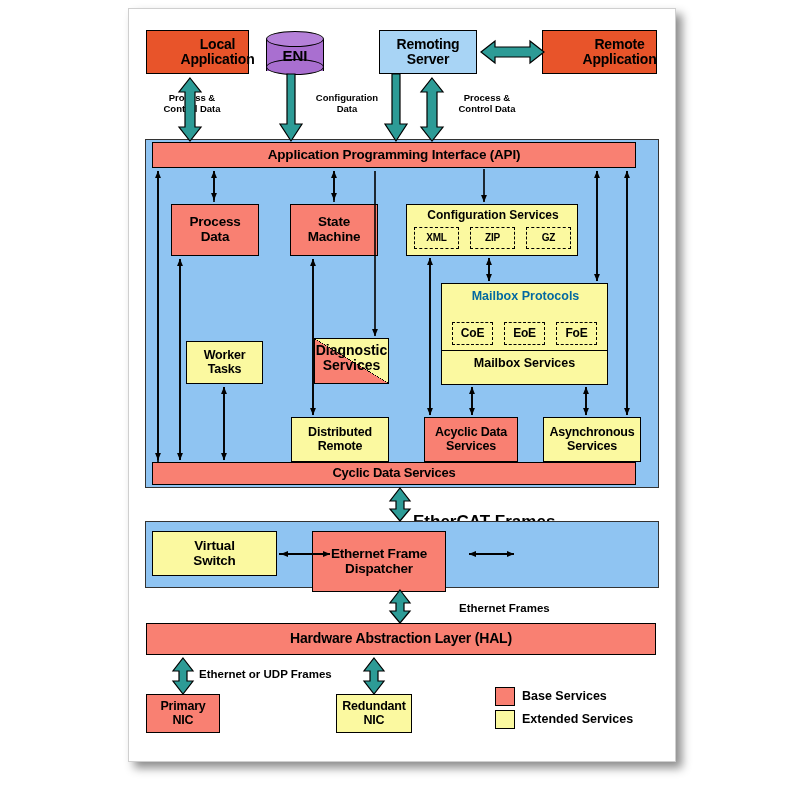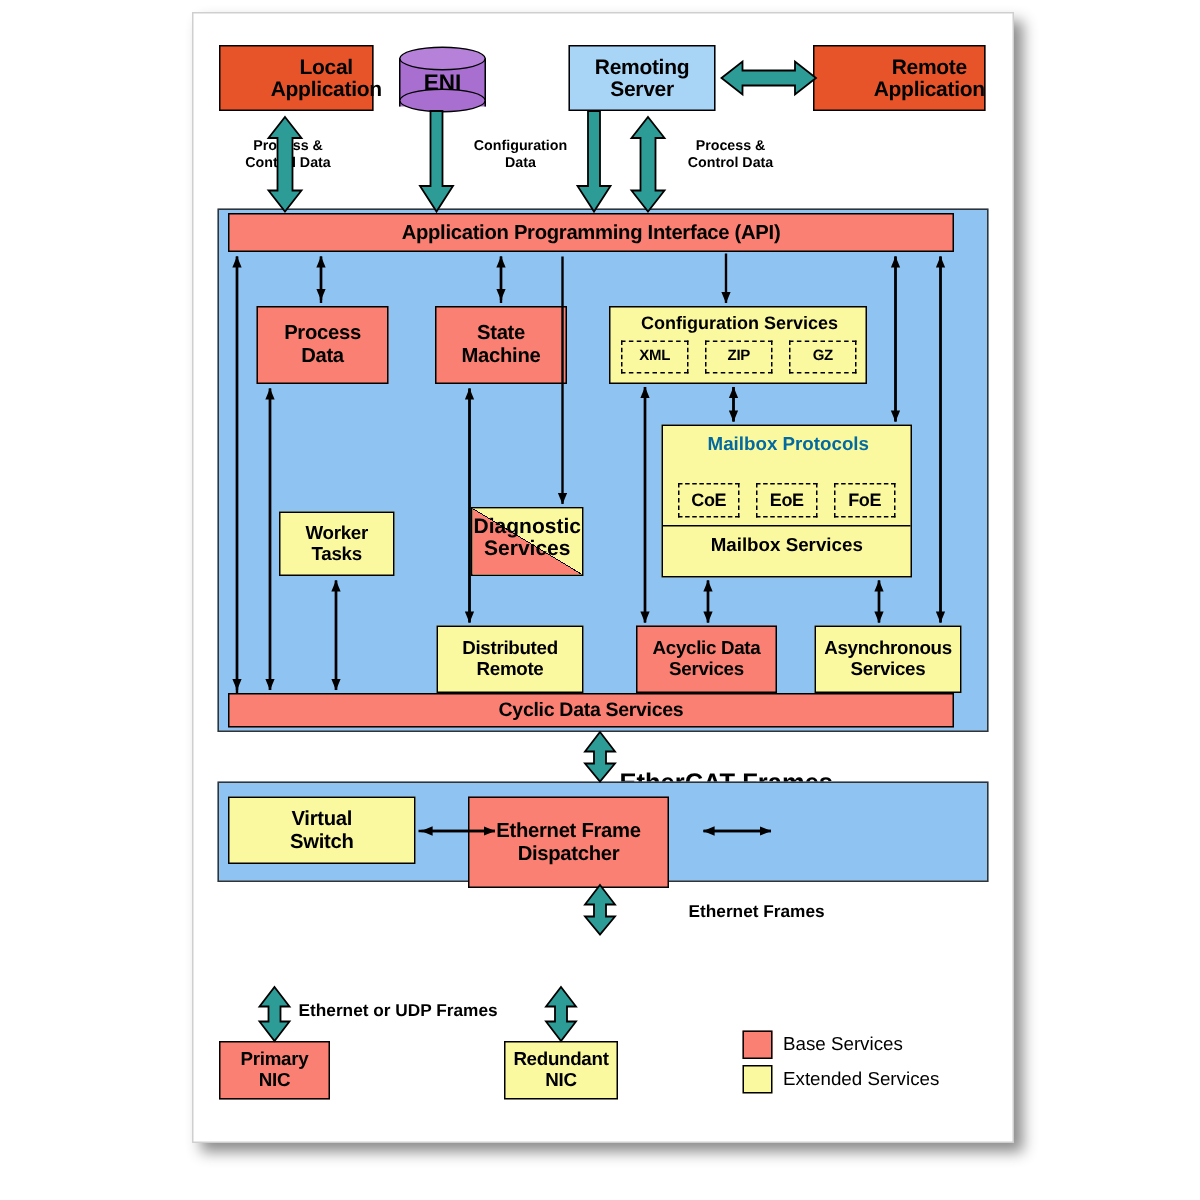--- a/index.html
+++ b/index.html
@@ -37,21 +37,21 @@
   .lbl{
     position:absolute;color:#000;font-weight:bold;
     line-height:1.12;text-align:center;white-space:pre;
   }
   .lbl.lft{text-align:left;}
 
   
   svg.ov{position:absolute;left:0;top:0;width:800px;height:800px;overflow:visible;pointer-events:none;}
 
   .legbox{position:absolute;box-sizing:border-box;border:1.4px solid #000;}
-  .legtxt{position:absolute;font-weight:normal;color:#000;white-space:nowrap;}
+  .legtxt{position:absolute;font-weight:bold;color:#000;white-space:nowrap;}
 </style>
 </head>
 <body>
 
 <div id="stage">
   <div id="card"></div>
 
   <div class="bx redsat" style="left: 146px; top: 30px; width: 103px; height: 44px; font-size: 14px; white-space: pre;">Local
 Application</div>
 
@@ -128,20 +128,21 @@
 
   <div class="bx yel" style="left: 152px; top: 531px; width: 125px; height: 45px; font-size: 13.5px; white-space: pre;">Virtual
 Switch</div>
 
   <div class="bx red" style="left: 312px; top: 531px; width: 134px; height: 61px; font-size: 13.5px; white-space: pre;">Ethernet Frame
 Dispatcher</div>
 
 
   <div class="lbl lft" style="left:413px;top:602px;font-size:11.5px;margin-left:46px;">Ethernet Frames</div>
 
+  <div class="bx red" style="left:146px;top:623px;width:510px;height:32px;font-size:14px;">Hardware Abstraction Layer (HAL)</div>
 
   <div class="lbl lft" style="left:199px;top:668px;font-size:11.5px;">Ethernet or UDP Frames</div>
 
   <div class="bx red" style="left: 146px; top: 694px; width: 74px; height: 39px; font-size: 12.5px; white-space: pre;">Primary
 NIC</div>
   <div class="bx yel" style="left: 336px; top: 694px; width: 76px; height: 39px; font-size: 12.5px; white-space: pre;">Redundant
 NIC</div>
 
   <div style="position:absolute;left:495px;top:687px;width:170px;height:48px;">
     <div class="legbox" style="left:0px;top:0px;width:20px;height:19px;background:#f98072;"></div>

